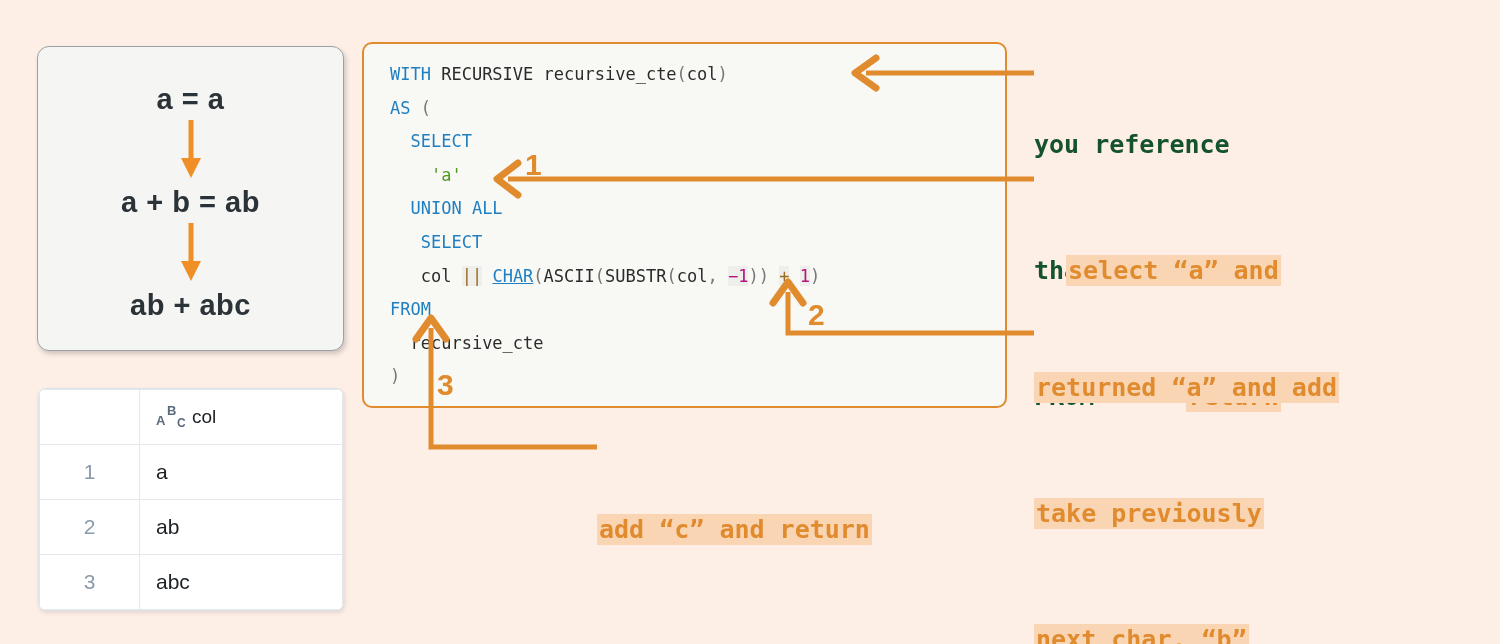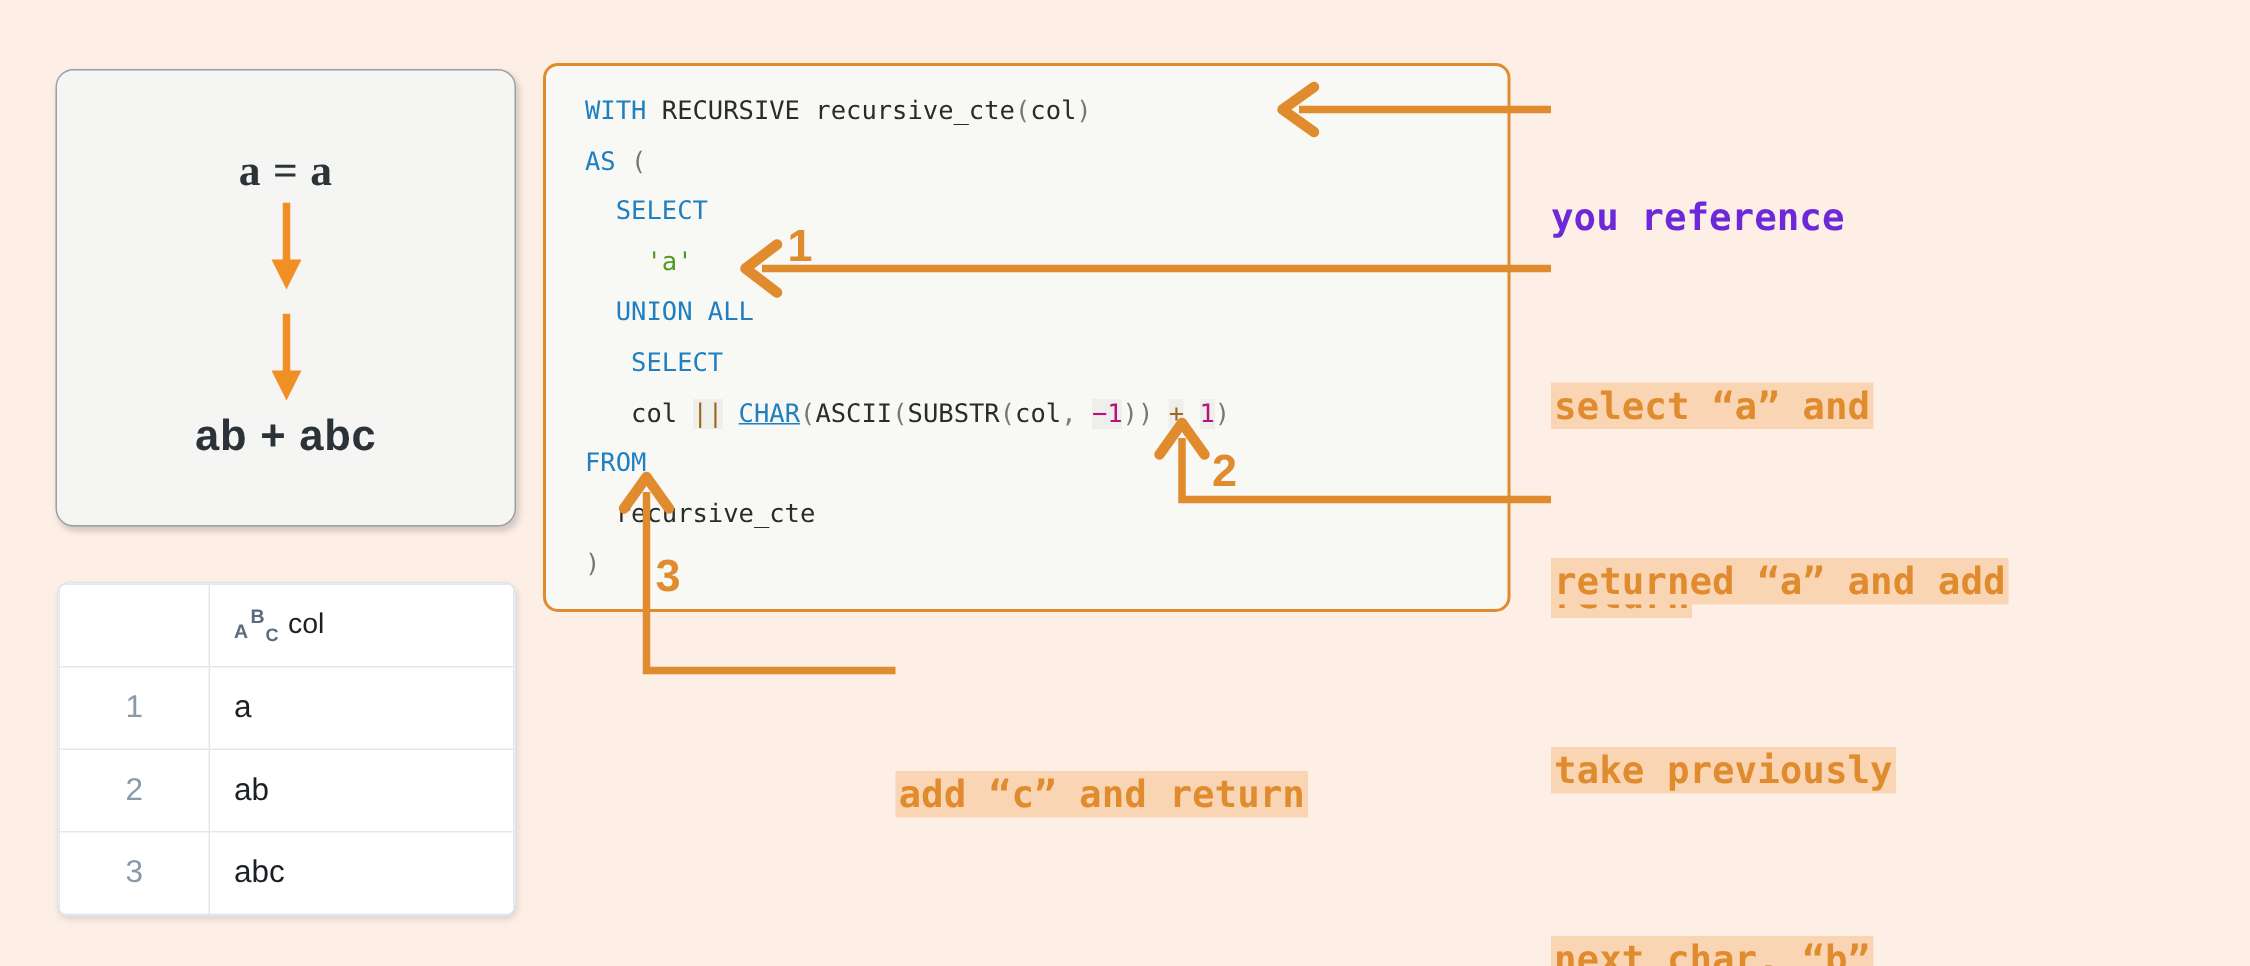--- a/index.html
+++ b/index.html
@@ -21,21 +21,21 @@
     border: 1px solid #9aa0a6;
     border-radius: 12px;
     box-shadow: 2px 3px 5px rgba(0,0,0,0.18);
     display: flex; flex-direction: column;
     align-items: center; justify-content: center;
   }
   .step-text {
     font-size: 29px; font-weight: bold; color: #2c3338;
     letter-spacing: .5px; line-height: 1;
   }
-  .step-text.s1 { margin-top: 8px; font-family: Liberation Serif, serif; }
+  .step-text.s1 { margin-top: 8px; }
   .down-arrow { width: 24px; height: 62px; margin: 6px 0; }
 
   
   .result-table {
     position: absolute; left: 38px; top: 388px;
     width: 306px;
     background: #ffffff;
     border: 1px solid #dde3ea;
     border-radius: 8px;
     box-shadow: 1px 2px 4px rgba(0,0,0,0.10);
@@ -93,29 +93,29 @@
   
   .anno {
     position: absolute;
     font-family: "DejaVu Sans Mono", monospace;
     font-size: 25px;
     font-weight: bold;
     line-height: 42px;
     white-space: pre;
   }
   .anno .ln { display: block; }
-  .anno.dark { color: #6d28d9; }
+  .anno.dark { color: #14532d; }
   .anno.hl { color: #e08b2e; }
   .anno.hl .ln > span {
     background: #fad5b4;
     padding: 1px 2px;
   }
 
   .anno-ref    { left: 1034px; top: 40px; }
-  .anno-select { left: 1034px; top: 166px; }
+  .anno-select { left: 1066px; top: 166px; text-align: right; }
   .anno-prev   { left: 1034px; top: 283px; }
   .anno-ab     { left: 597px;  top: 425px; }
 
   
   svg.overlay {
     position: absolute; left: 0; top: 0;
     width: 1500px; height: 644px;
     pointer-events: none;
   }
   .num-label {
@@ -133,20 +133,21 @@
 <div id="stage">
 
   <div class="recursion-panel">
     <div class="step-text s1">a = a</div>
 
     <svg class="down-arrow" viewBox="0 0 24 62">
       <path d="M12 0 L12 40" stroke="#ef8f25" stroke-width="5" fill="none"></path>
       <path d="M2 38 L12 58 L22 38 Z" fill="#ef8f25"></path>
     </svg>
 
+    <div class="step-text">a + b = ab</div>
 
     <svg class="down-arrow" viewBox="0 0 24 62">
       <path d="M12 0 L12 40" stroke="#ef8f25" stroke-width="5" fill="none"></path>
       <path d="M2 38 L12 58 L22 38 Z" fill="#ef8f25"></path>
     </svg>
 
     <div class="step-text">ab + abc</div>
   </div>
 
   <div class="result-table">

